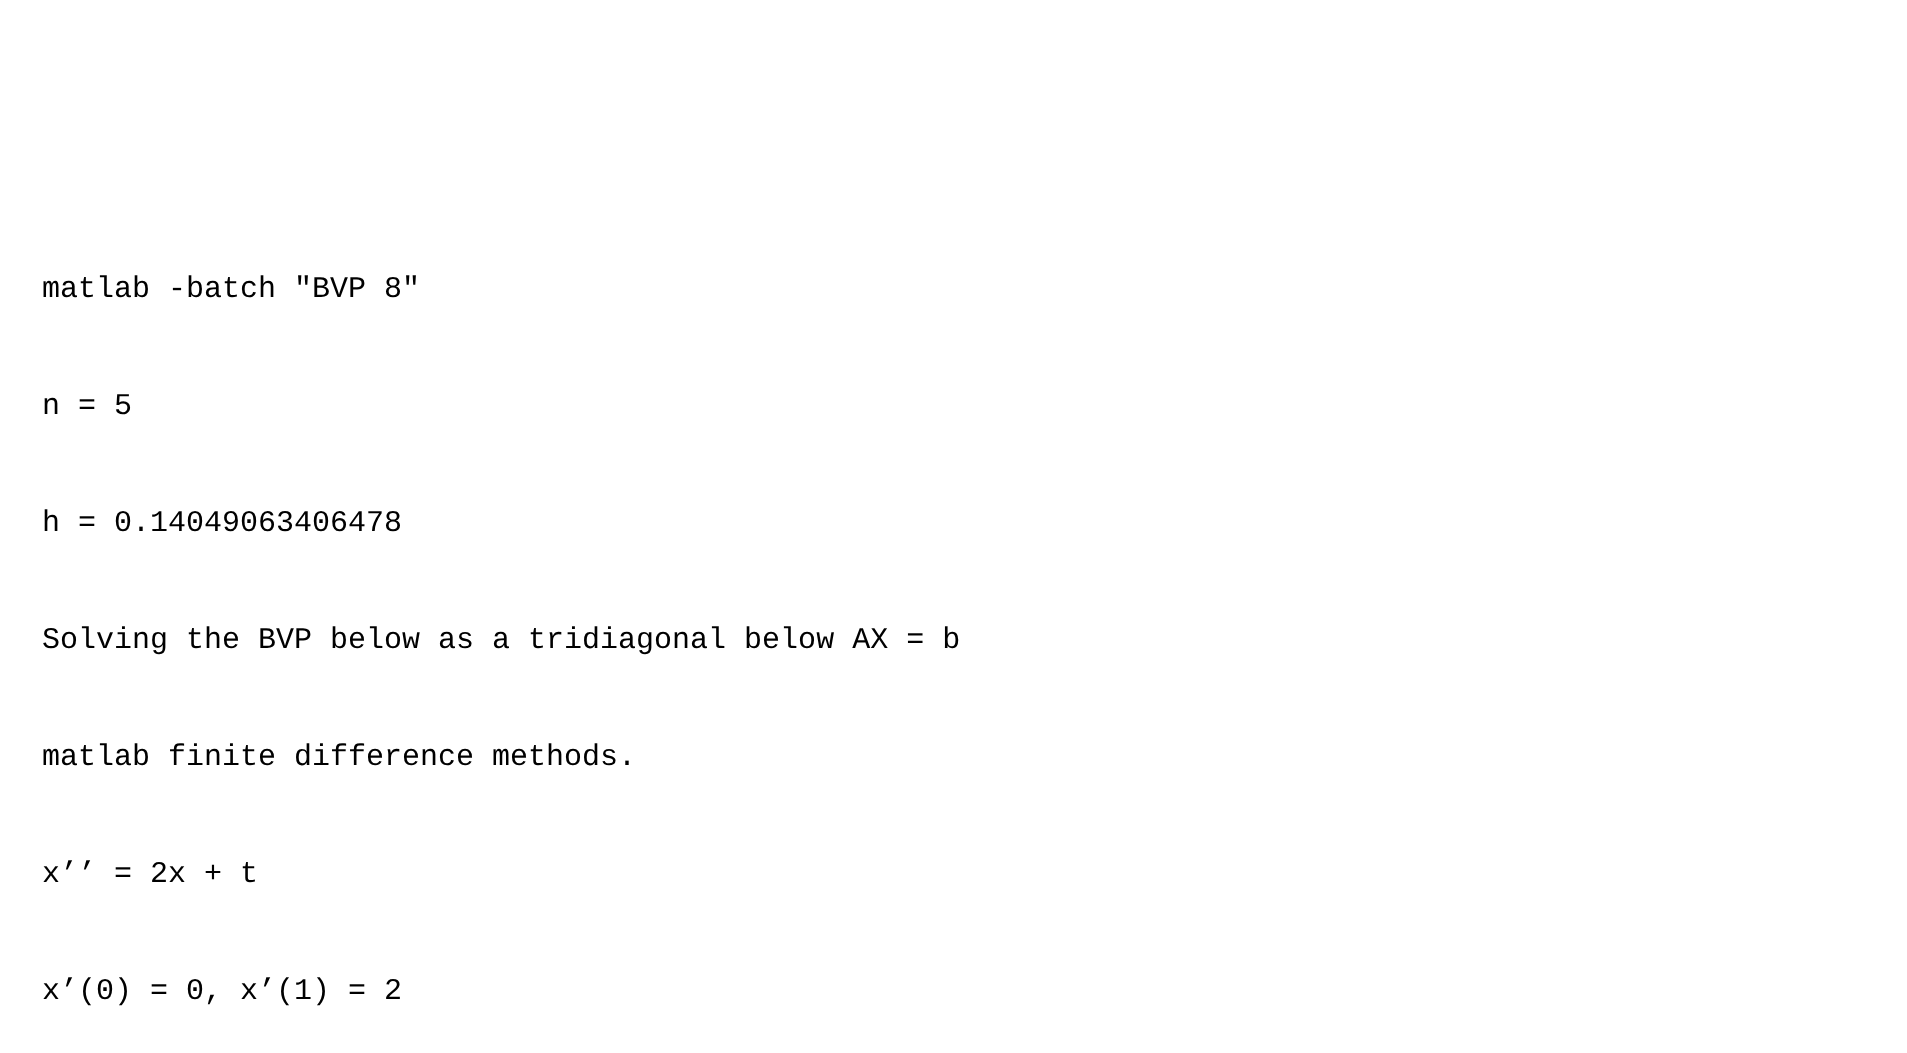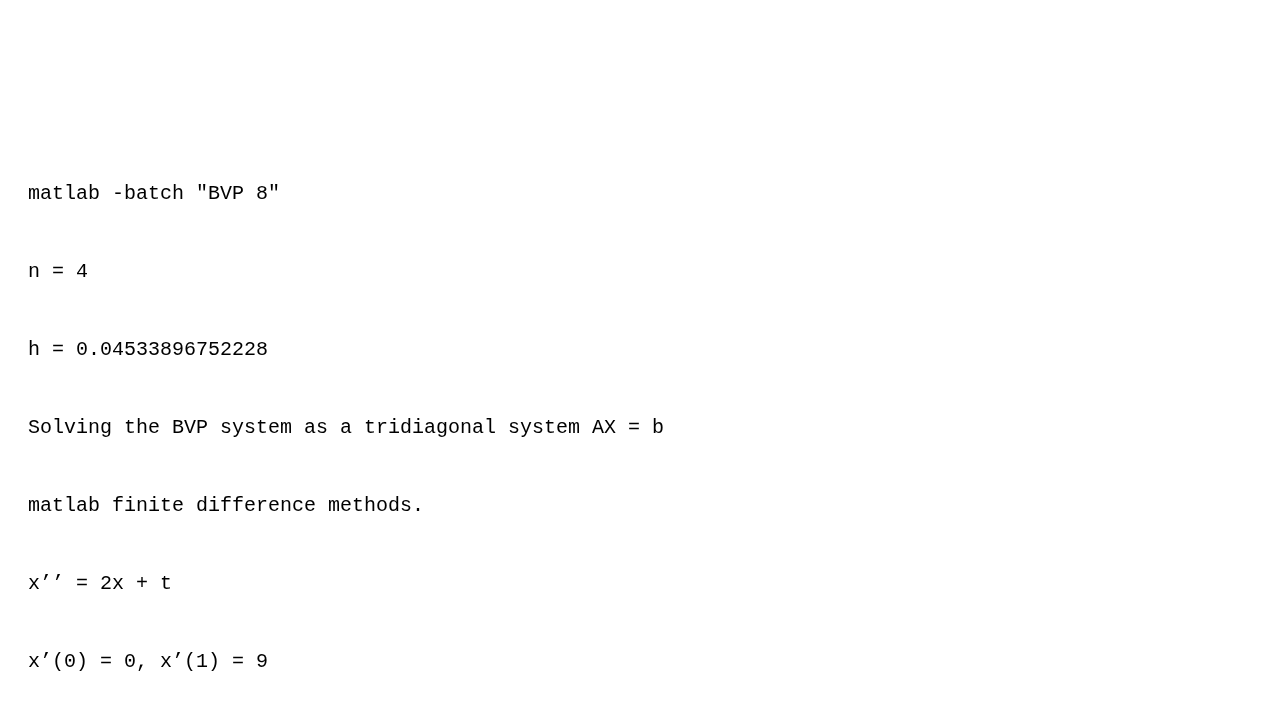--- a/index.html
+++ b/index.html
@@ -15,23 +15,23 @@
     .line {
       display: block;
     }
   </style>
 </head>
 <body>
 
 
 
 <span class="line">matlab -batch "BVP 8"</span>
-<span class="line">n = 4</span>
-<span class="line">h = 0.04533896752228</span>
-<span class="line">Solving the BVP system as a tridiagonal system AX = b</span>
+<span class="line">n = 5</span>
+<span class="line">h = 0.14049063406478</span>
+<span class="line">Solving the BVP below as a tridiagonal below AX = b</span>
 <span class="line">matlab finite difference methods.</span>
 <span class="line">x’’ = 2x + t</span>
-<span class="line">x’(0) = 0, x’(1) = 9</span>
+<span class="line">x’(0) = 0, x’(1) = 2</span>
 
 
 
 
 
 
 </body></html>

